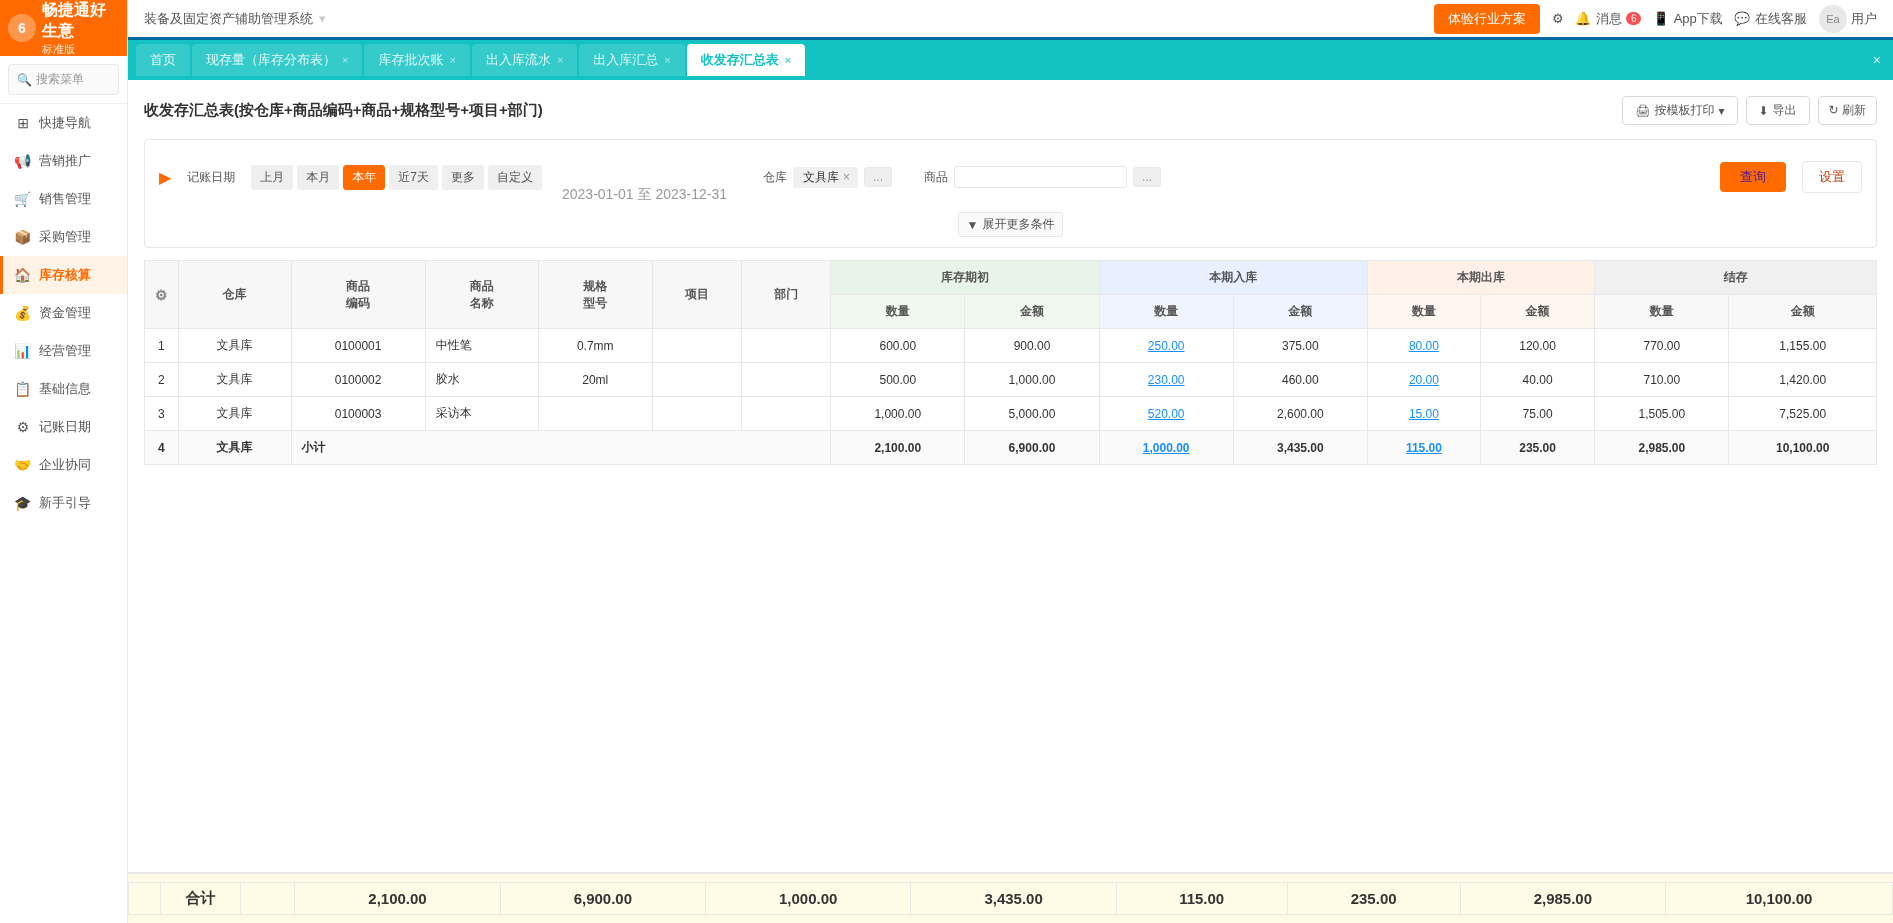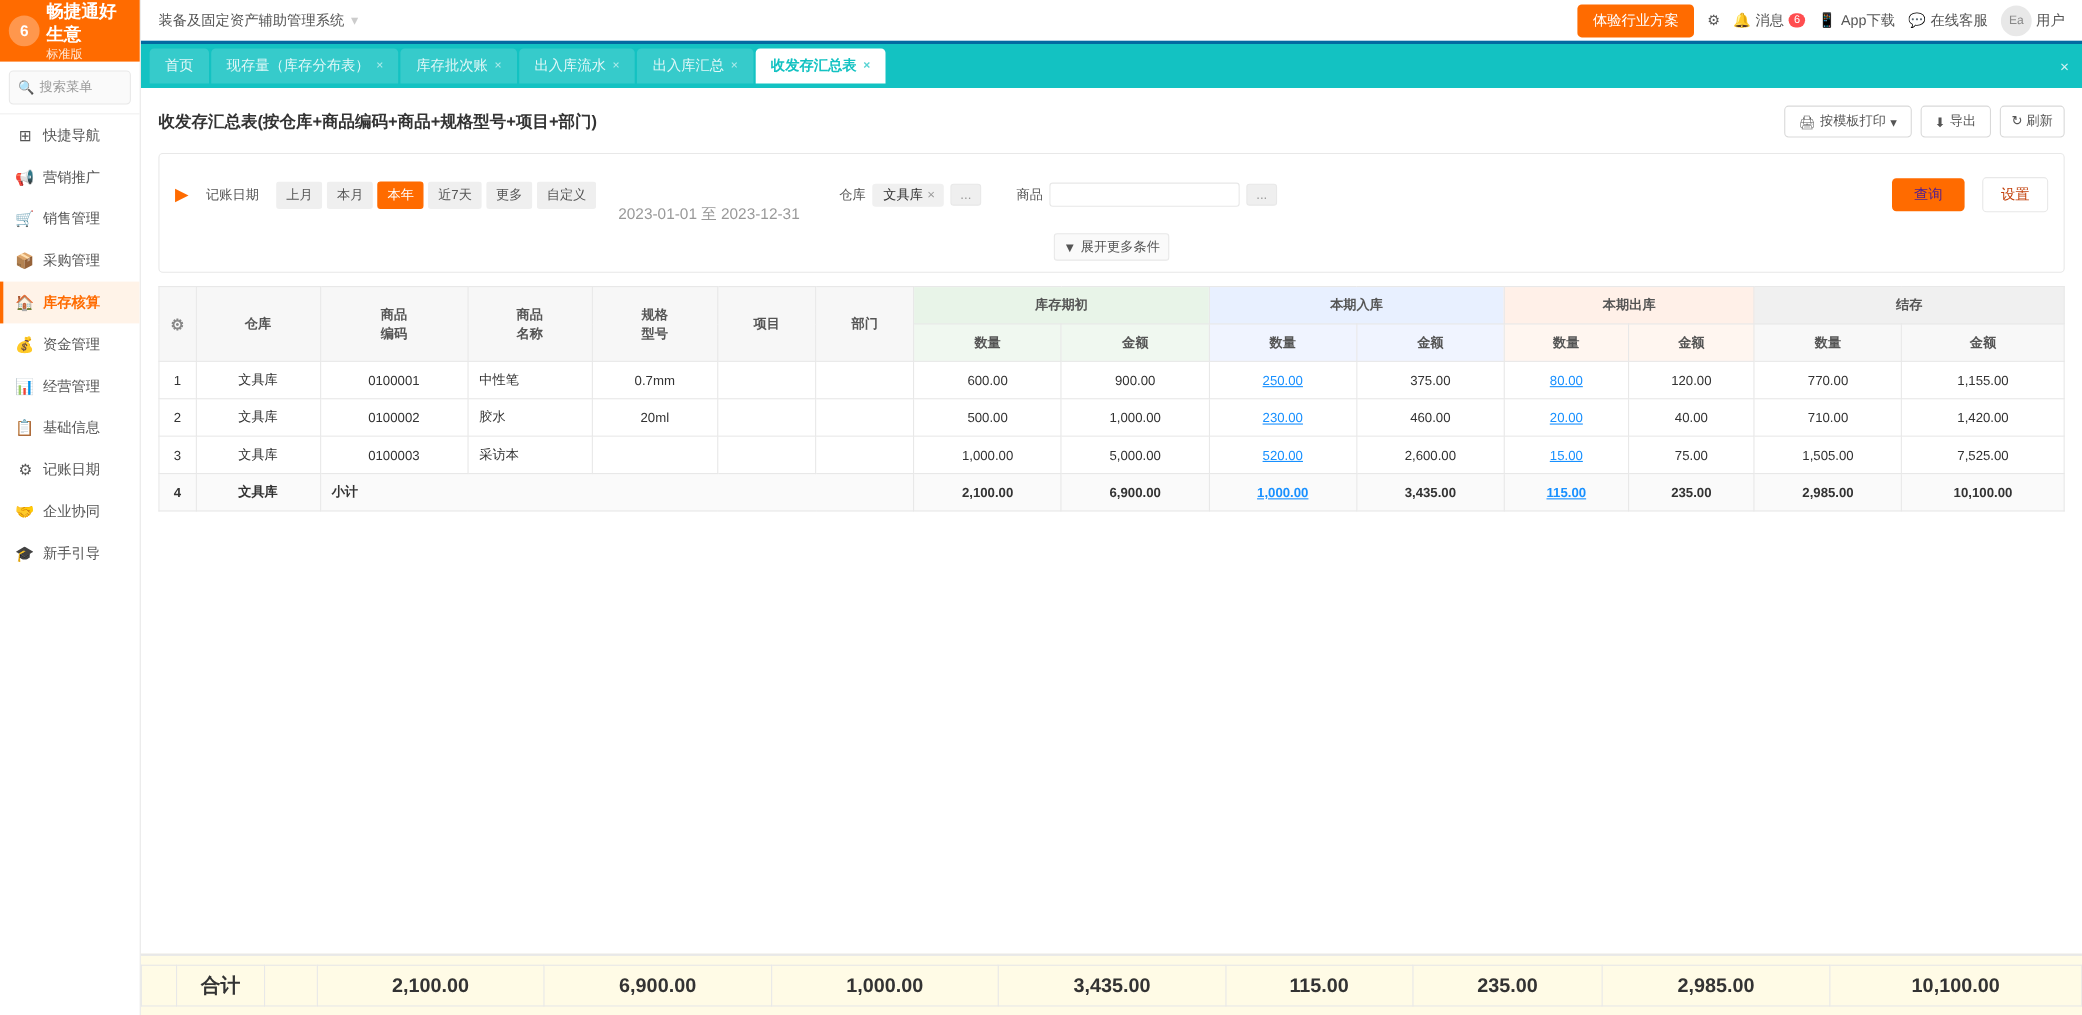--- a/index.html
+++ b/index.html
@@ -370,21 +370,21 @@
               <td>2,985.00</td>
               <td>10,100.00</td>
             </tr>
           </tbody>
         </table>
       </div>
     </div>
   </div>
 
   <div class="footer-total">
-    <table style="width:100%;border-collapse:collapse;font-size:18px;">
+    <table style="width:100%;border-collapse:collapse;font-size:15px;">
       <tbody>
           <tr>
         <td style="width:32px;border:1px solid #e8e8e8;padding:6px 10px;text-align:center;background:#fffbe6;"></td>
         <td style="border:1px solid #e8e8e8;padding:6px 10px;text-align:center;background:#fffbe6;font-weight:700;width:80px;">合计</td>
         <td style="border:1px solid #e8e8e8;padding:6px 10px;background:#fffbe6;" colspan="5"></td>
         <td style="border:1px solid #e8e8e8;padding:6px 10px;text-align:center;background:#fffbe6;font-weight:700;">2,100.00</td>
         <td style="border:1px solid #e8e8e8;padding:6px 10px;text-align:center;background:#fffbe6;font-weight:700;">6,900.00</td>
         <td style="border:1px solid #e8e8e8;padding:6px 10px;text-align:center;background:#fffbe6;font-weight:700;">1,000.00</td>
         <td style="border:1px solid #e8e8e8;padding:6px 10px;text-align:center;background:#fffbe6;font-weight:700;">3,435.00</td>
         <td style="border:1px solid #e8e8e8;padding:6px 10px;text-align:center;background:#fffbe6;font-weight:700;">115.00</td>

